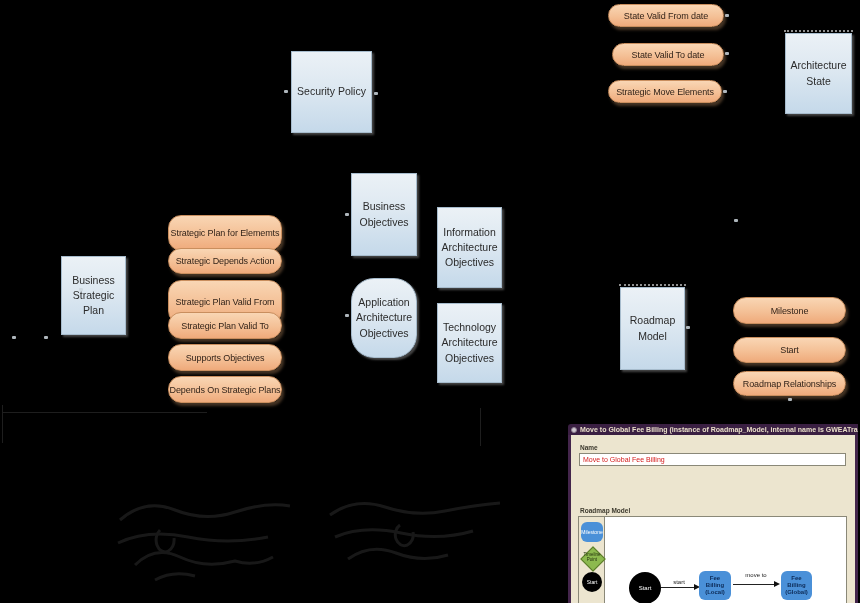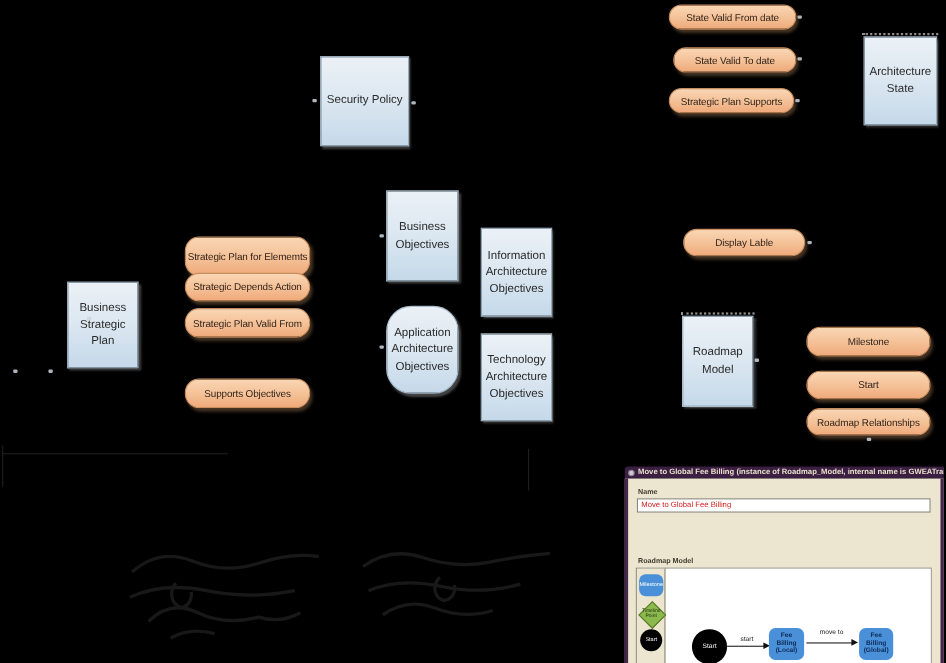--- a/index.html
+++ b/index.html
@@ -75,28 +75,29 @@
   <div class="ebox" style="left:351px;top:173px;width:66px;height:83px;">Business Objectives</div>
   <div class="ebox dotted" style="left:785px;top:33px;width:67px;height:81px;">Architecture State</div>
   <div class="ebox" style="left:437px;top:207px;width:65px;height:81px;">Information Architecture Objectives</div>
   <div class="ebox" style="left:351px;top:278px;width:66px;height:80px;border-radius:23px;">Application Architecture Objectives</div>
   <div class="ebox" style="left:437px;top:303px;width:65px;height:80px;">Technology Architecture Objectives</div>
   <div class="ebox" style="left:13px;top:256px;width:65px;height:79px;margin-left:48px;">Business Strategic Plan</div>
   <div class="ebox dotted" style="left:620px;top:287px;width:65px;height:83px;">Roadmap Model</div>
 
   <div class="pill" style="left:612px;top:43px;width:112px;height:23px;">State Valid To date</div>
   <div class="pill" style="left:608px;top:4px;width:116px;height:23px;">State Valid From date</div>
-  <div class="pill" style="left:608px;top:80px;width:114px;height:23px;">Strategic Plan Supports</div>
+  <div class="pill" style="left:608px;top:80px;width:114px;height:23px;">Strategic Move Elements</div>
 
   <div class="pill" style="left:168px;top:215px;width:114px;height:36px;">Strategic Plan for Elememts</div>
   <div class="pill" style="left:168px;top:248px;width:114px;height:26px;">Strategic Depends Action</div>
-  <div class="pill" style="left:168px;top:280px;width:114px;height:27px;">Strategic Plan Valid From</div>
+  <div class="pill" style="left:168px;top:280px;width:114px;height:44px;">Strategic Plan Valid From</div>
+  <div class="pill" style="left:168px;top:312px;width:114px;height:27px;">Strategic Plan Valid To</div>
   <div class="pill" style="left:168px;top:344px;width:114px;height:27px;">Supports Objectives</div>
+  <div class="pill" style="left:168px;top:376px;width:114px;height:27px;">Depends On Strategic Plans</div>
 
-  <div class="pill" style="left:621px;top:208px;width:111px;height:25px;">Display Lable</div>
   <div class="pill" style="left:733px;top:297px;width:113px;height:27px;">Milestone</div>
   <div class="pill" style="left:733px;top:337px;width:113px;height:26px;">Start</div>
   <div class="pill" style="left:733px;top:371px;width:113px;height:25px;">Roadmap Relationships</div>
 
   <div class="speck" style="left:284px;top:90px;"></div>
   <div class="speck" style="left:374px;top:92px;"></div>
   <div class="speck" style="left:725px;top:14px;"></div>
   <div class="speck" style="left:725px;top:52px;"></div>
   <div class="speck" style="left:723px;top:90px;"></div>
   <div class="speck" style="left:79px;top:288px;"></div>

